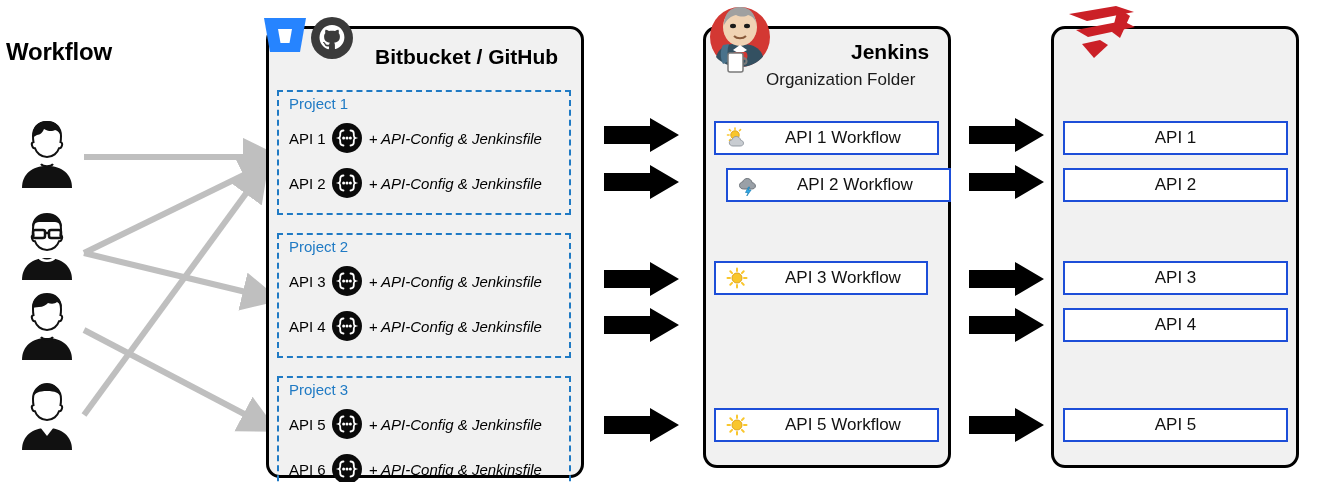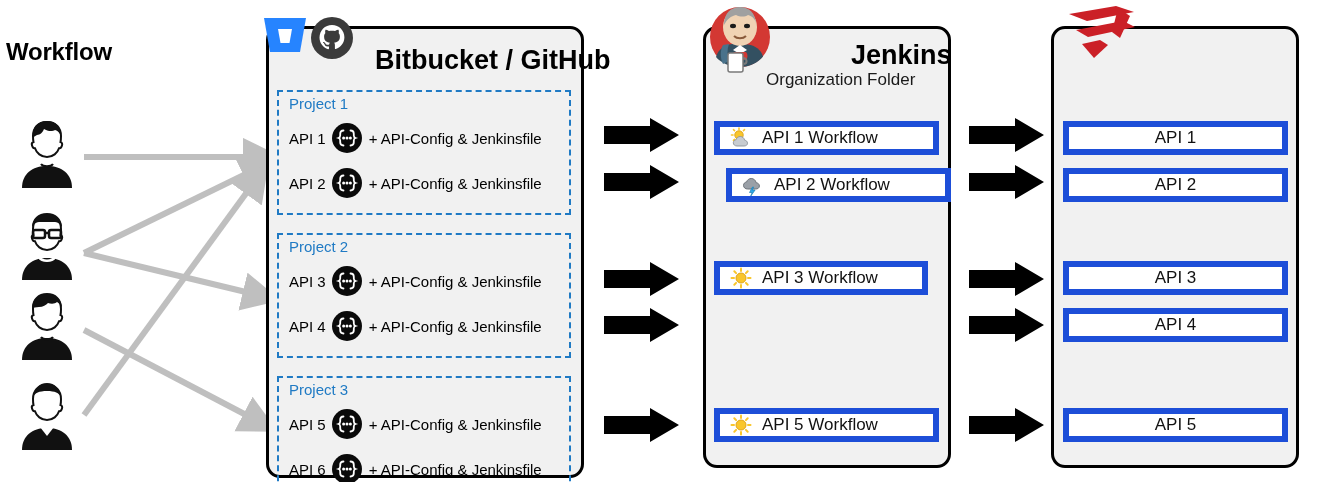--- a/index.html
+++ b/index.html
@@ -39,21 +39,21 @@
   
   .panel {
     position: absolute;
     background: #f1f1f1;
     border: 3px solid #000000;
     border-radius: 14px;
     box-sizing: border-box;
   }
   .panel-title {
     position: absolute;
-    font-size: 27px;
+    font-size: 21px;
     font-weight: bold;
     color: #000000;
     white-space: nowrap;
   }
   .panel-subtitle {
     position: absolute;
     font-size: 17px;
     color: #1a1a1a;
     white-space: nowrap;
   }
@@ -75,43 +75,44 @@
   }
   .api-row {
     position: absolute;
     display: flex;
     align-items: center;
     white-space: nowrap;
     font-size: 15px;
     color: #000000;
   }
   .api-row .api-name { margin-right: 6px; }
-  .api-row .api-tail { margin-left: 7px; }
+  .api-row .api-tail { margin-left: 7px; font-style: italic; }
   .swagger-dot {
     width: 30px;
     height: 30px;
     flex: 0 0 30px;
   }
   .swagger-dot svg { display: block; width: 100%; height: 100%; }
 
   
   #jenkins-panel { left: 703px; top: 26px; width: 248px; height: 442px; }
 
   
   #apim-panel { left: 1051px; top: 26px; width: 248px; height: 442px; }
 
   .item-box {
     position: absolute;
     background: #ffffff;
-    border: 6px solid #1d4ed8;
+    border: 2px solid #1d4ed8;
     box-sizing: border-box;
     display: flex;
     align-items: center;
     font-size: 17px;
     color: #111111;
+    gap: 27px;
   }
   .item-box.centered { justify-content: center; }
   .item-box .wf-icon {
     width: 22px;
     height: 22px;
     margin-left: 10px;
     margin-right: 10px;
     flex: 0 0 22px;
   }
   .item-box .wf-icon svg { display: block; width: 100%; height: 100%; }

